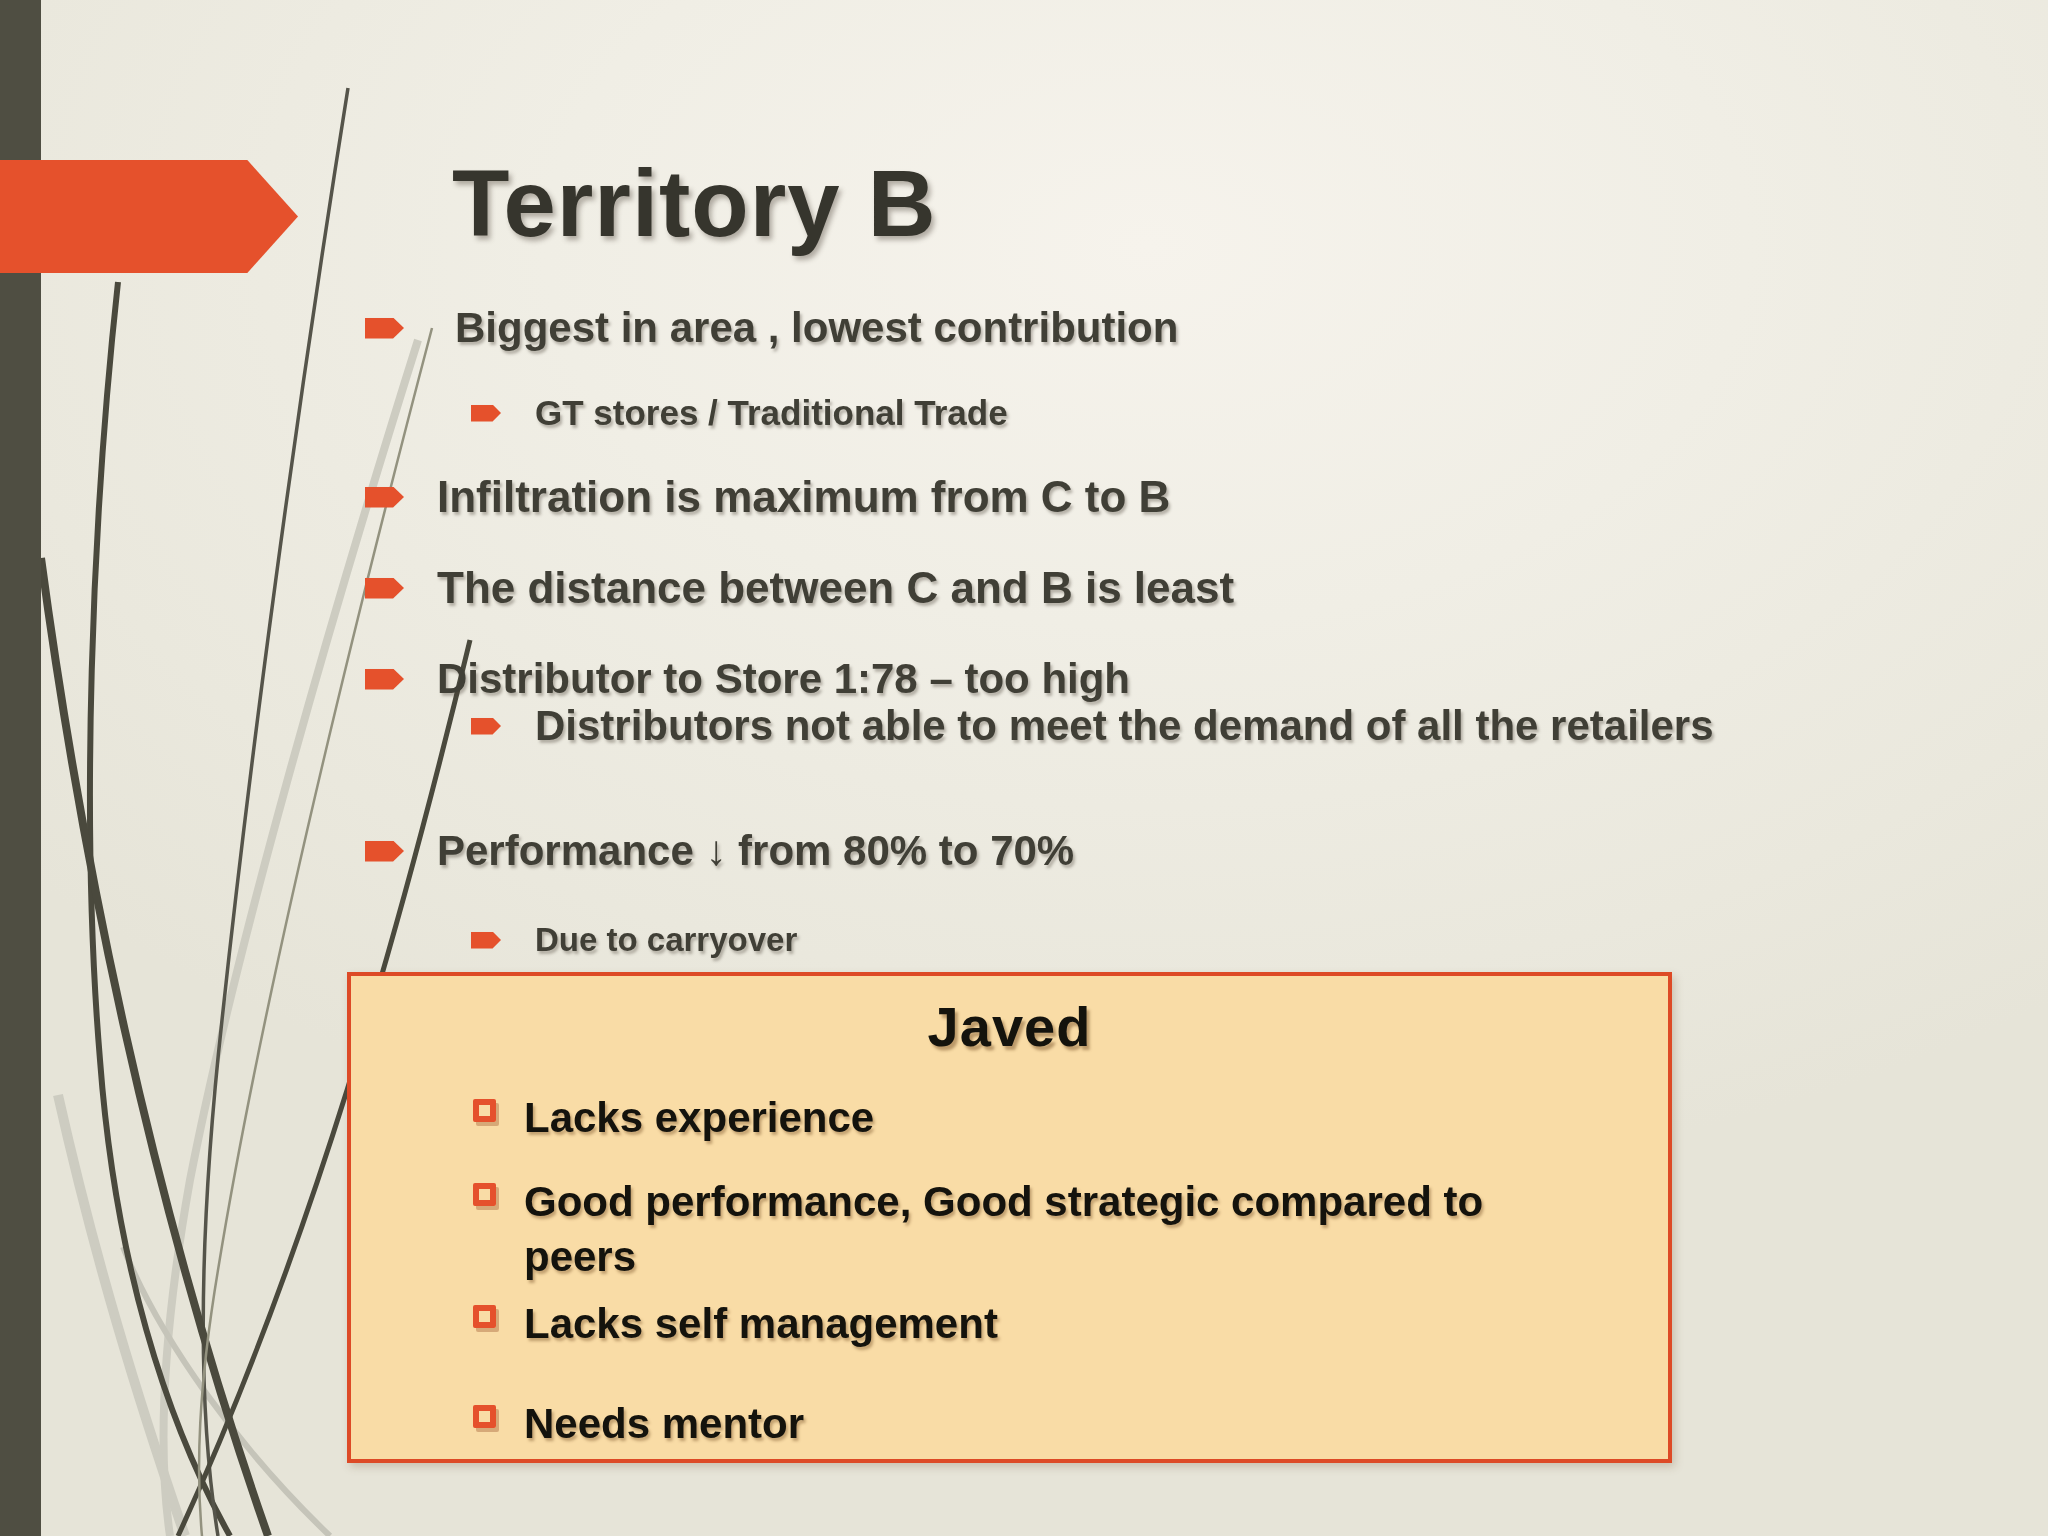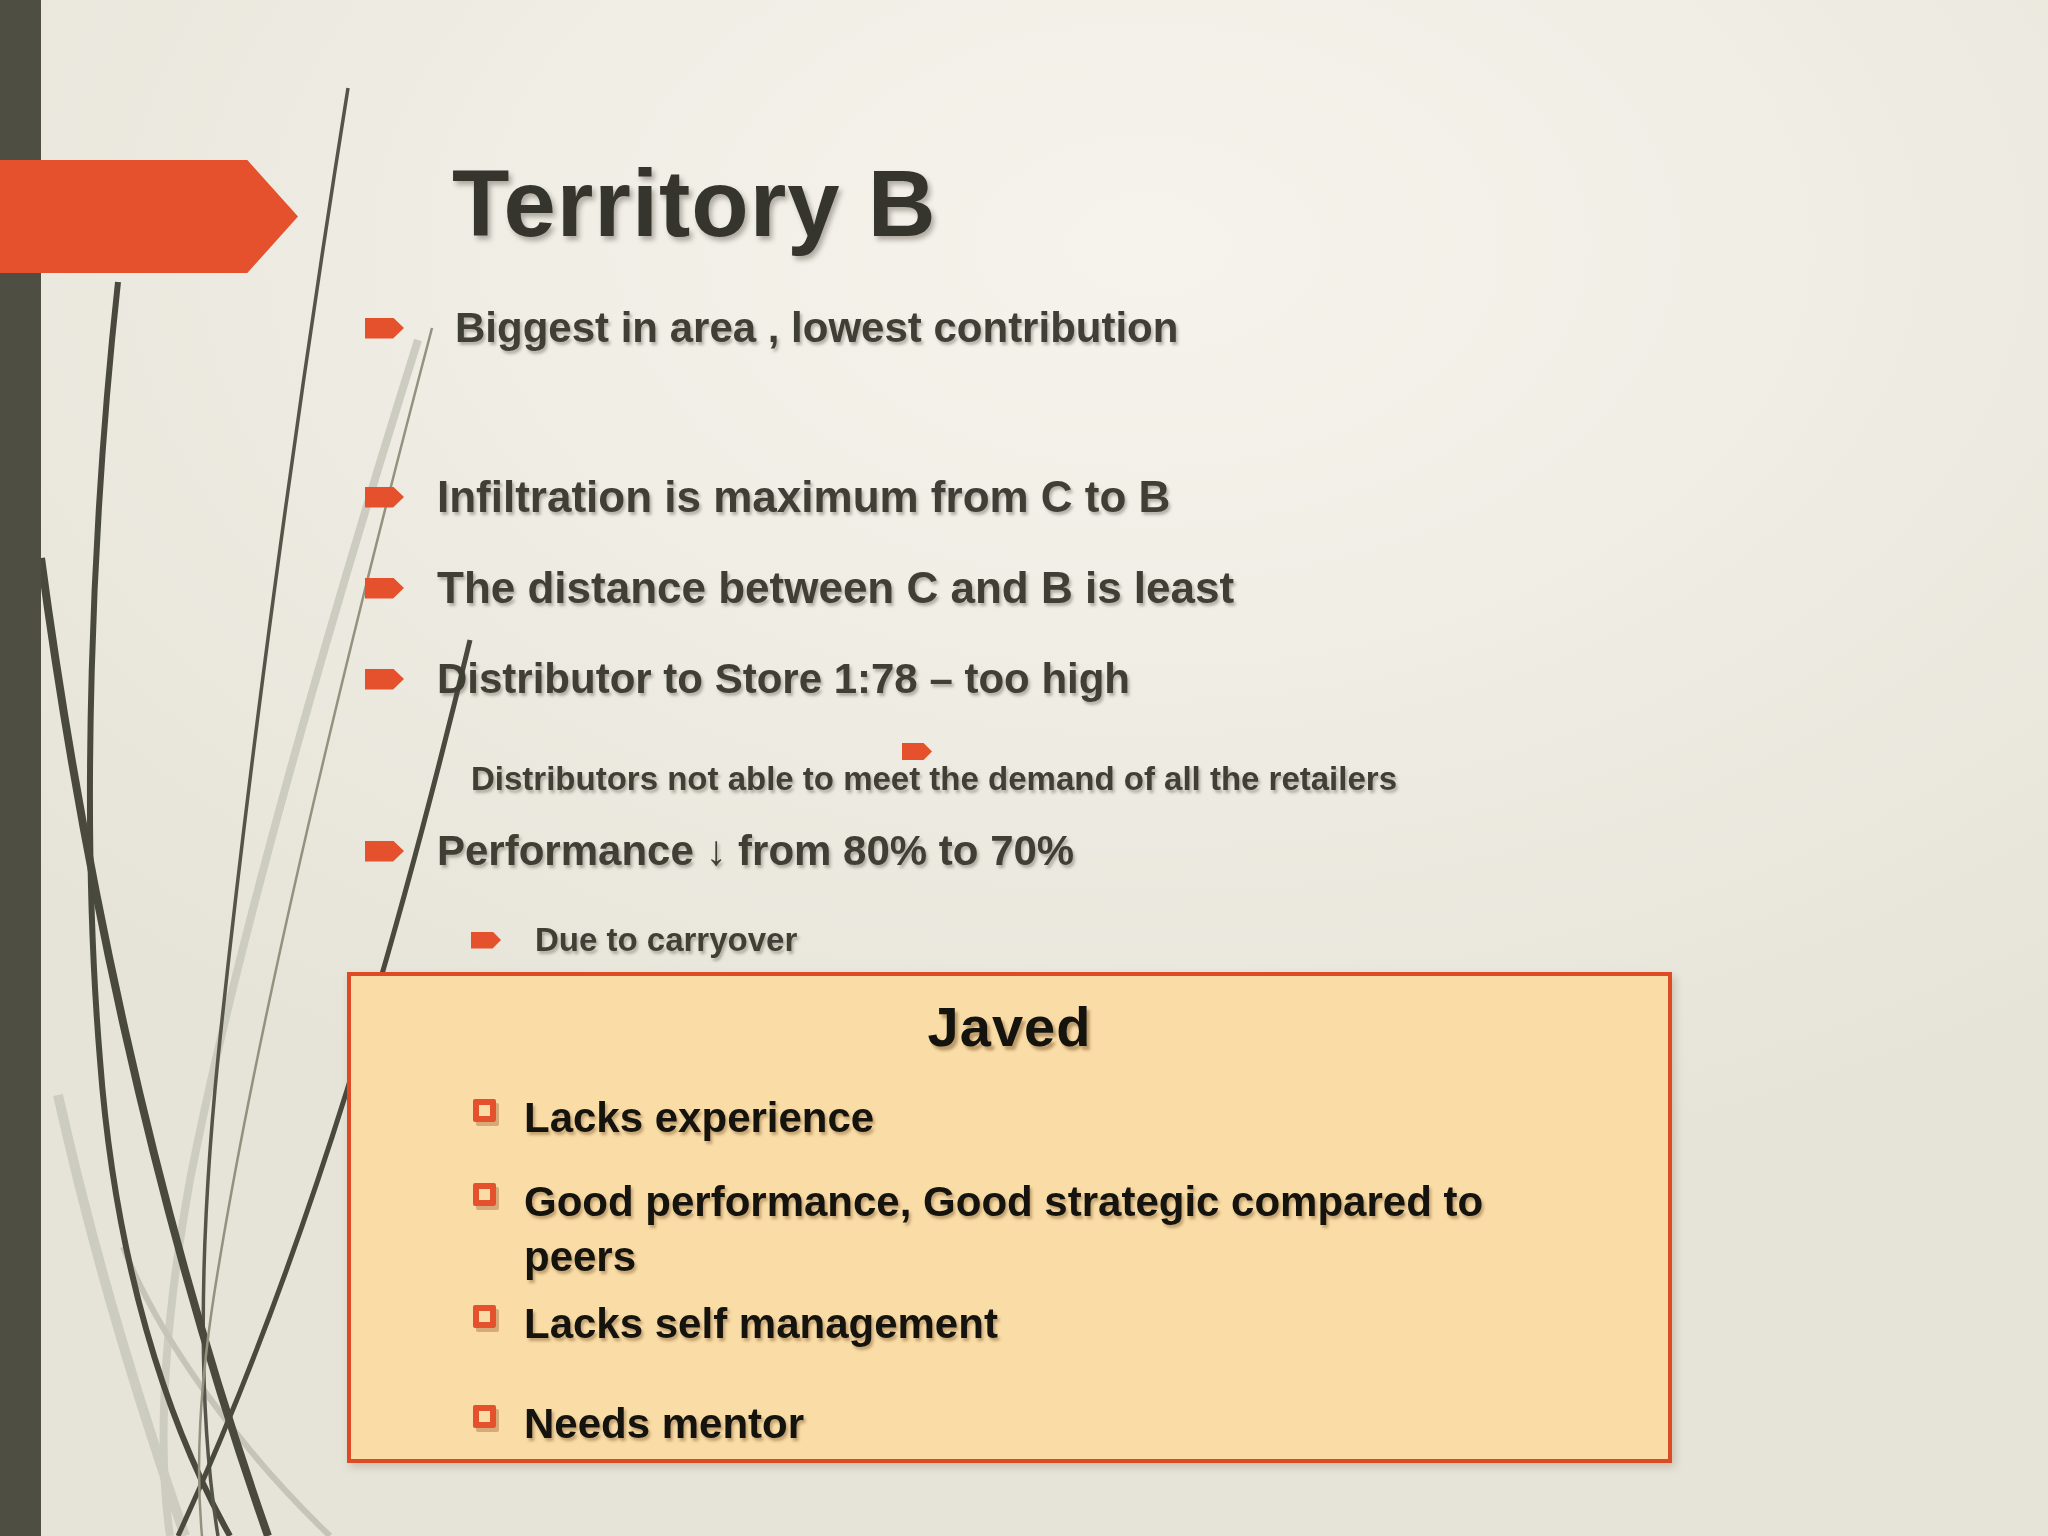--- a/index.html
+++ b/index.html
@@ -69,21 +69,21 @@
   .row .m2 { width: 30px; height: 17px; margin-right: 34px; }
 
   .l1 { left: 365px; font-size: 43px; }
   .l2 { left: 471px; font-size: 33px; }
 
   .r0 { top: 300px; height: 56px; font-size: 42px; gap: 18px; }
   .r1 { top: 390px; height: 46px; font-size: 35px; }
   .r2 { top: 468px; height: 58px; font-size: 44px; }
   .r3 { top: 559px; height: 58px; font-size: 44px; }
   .r4 { top: 651px; height: 56px; font-size: 42px; }
-  .r5 { top: 743px; height: 46px; font-size: 33px; flex-direction: column; }
+  .r5 { top: 703px; height: 46px; font-size: 42px; }
   .r6 { top: 823px; height: 56px; font-size: 42px; }
   .r7 { top: 917px; height: 46px; font-size: 33px; }
 
   .callout {
     position: absolute;
     left: 347px; top: 972px;
     width: 1325px; height: 491px;
     background: #F9DCA6;
     border: 4px solid #DD4A26;
     box-shadow: 3px 4px 8px rgba(120,90,60,0.25);
@@ -146,20 +146,24 @@
   <div class="leftbar"></div>
   <div class="arrow-banner"></div>
 
   <h1 class="title">Territory B</h1>
 
   <div class="row l1 r0">
     <span class="m1"></span>
     <span class="btxt">Biggest in area , lowest contribution</span>
   </div>
 
+  <div class="row l2 r1">
+    <span class="m2"></span>
+    <span class="btxt">GT stores / Traditional Trade</span>
+  </div>
 
   <div class="row l1 r2">
     <span class="m1"></span>
     <span class="btxt">Infiltration is maximum from C to B</span>
   </div>
 
   <div class="row l1 r3">
     <span class="m1"></span>
     <span class="btxt">The distance between C and B is least</span>
   </div>

